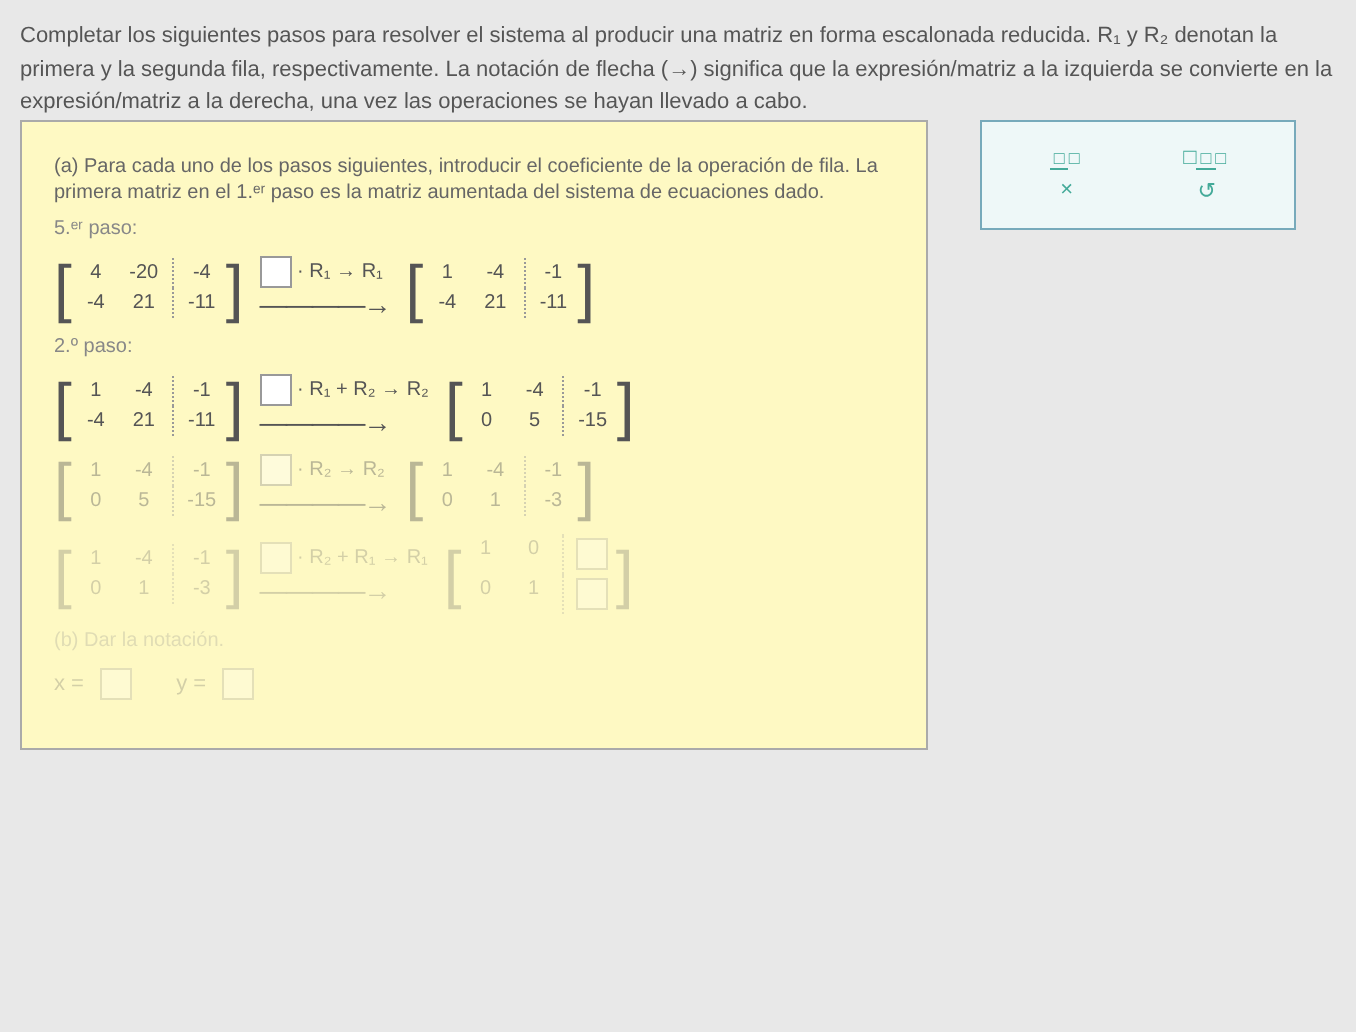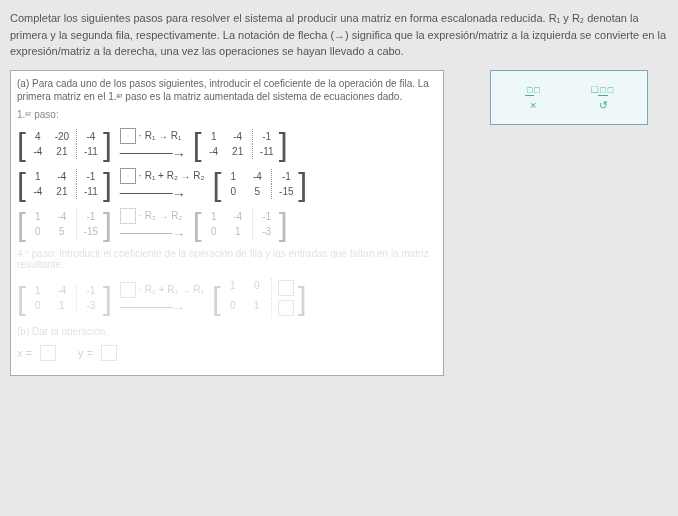--- a/index.html
+++ b/index.html
@@ -1,17 +1,17 @@
 <!DOCTYPE html>
 <html><head>
 <meta charset="utf-8">
 <style>
 body{margin:0;padding:10px;font-family:Arial,sans-serif;font-size:11px;color:#555;background:#e8e8e8;width:658px}
-.intro{line-height:1.5;margin-bottom:10px}
-.main-box{border:1px solid #aaa;background:#ffffff;padding:6px;width:420px;float:left}
+.intro{line-height:1.5;}
+.main-box{border:1px solid #aaa;background:#fef9c3;padding:16px;width:420px;float:left}
 .tool-box{border:1px solid #7ab;background:#eef8f8;padding:8px;width:140px;float:right;margin-right:20px}
 .tool-row{display:flex;justify-content:space-around;margin:4px 0;color:#4a9}
 .step-label{color:#888;font-size:10px;margin:6px 0}
 .step-row{display:flex;align-items:center;gap:8px;margin:8px 0}
 .matrix{display:inline-flex;align-items:center}
 .bracket{font-size:32px;font-weight:100;line-height:1}
 .mcells{display:inline-block}
 .mrow{display:flex}
 .mcell{width:24px;text-align:center;padding:2px 0;font-size:10px}
 .sep{border-left:1px dotted #999;margin:0 2px;align-self:stretch}
@@ -38,21 +38,21 @@
   <div class="tool-row">
     <span>×</span>
     <span>↺</span>
   </div>
 </div>
 
 <div class="main-box">
   <div class="part-a">(a) Para cada uno de los pasos siguientes, introducir el coeficiente de la operación de fila. La primera matriz en el 1.ᵉʳ paso es la matriz aumentada del sistema de ecuaciones dado.</div>
   <div id="steps">
       <div class="">
-        <div class="step-label">1.ᵉʳ paso:</div>
+        <div class="step-label">5.ᵉʳ paso:</div>
         <div class="step-row">
           <span class="matrix">
             <span class="bracket">[</span>
             <span class="mcells">
               <span class="mrow">
                 <span class="mcell">4</span>
                 <span class="mcell">-20</span>
                 <span class="sep"></span>
                 <span class="mcell">-4</span>
               </span>
@@ -80,20 +80,21 @@
                 <span class="mcell">21</span>
                 <span class="sep"></span>
                 <span class="mcell">-11</span>
               </span>
             </span>
             <span class="bracket">]</span>
           </span>
         </div>
       </div>
       <div class="">
+        <div class="step-label">2.º paso:</div>
         <div class="step-row">
           <span class="matrix">
             <span class="bracket">[</span>
             <span class="mcells">
               <span class="mrow">
                 <span class="mcell">1</span>
                 <span class="mcell">-4</span>
                 <span class="sep"></span>
                 <span class="mcell">-1</span>
               </span>
@@ -162,21 +163,20 @@
                 <span class="mcell">1</span>
                 <span class="sep"></span>
                 <span class="mcell">-3</span>
               </span>
             </span>
             <span class="bracket">]</span>
           </span>
         </div>
       </div>
       <div class="faded2">
-        <div class="step-label">4.º paso: Introducir el coeficiente de la operación de fila y las entradas que faltan en la matriz resultante.</div>
         <div class="step-row">
           <span class="matrix">
             <span class="bracket">[</span>
             <span class="mcells">
               <span class="mrow">
                 <span class="mcell">1</span>
                 <span class="mcell">-4</span>
                 <span class="sep"></span>
                 <span class="mcell">-1</span>
               </span>
@@ -205,21 +205,21 @@
                 <span class="sep"></span>
                 <span class="mcell"><span class="input-box"></span></span>
               </span>
             </span>
             <span class="bracket">]</span>
           </span>
         </div>
       </div>
     </div>
   <div class="faded2">
-    <div class="step-label">(b) Dar la operación.</div>
+    <div class="step-label">(b) Dar la notación.</div>
     <div class="step-row">
       <span>x =</span><span class="input-box"></span>
       &nbsp;&nbsp;
       <span>y =</span><span class="input-box"></span>
     </div>
   </div>
 </div>
 <div class="clear"></div>
 
 </body></html>

